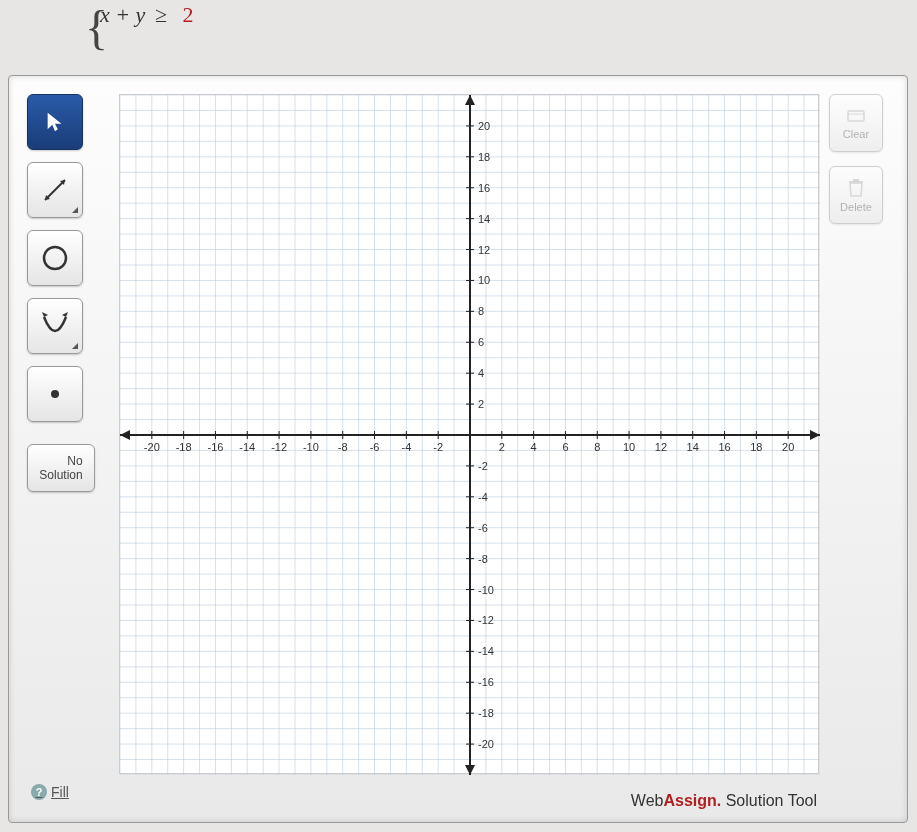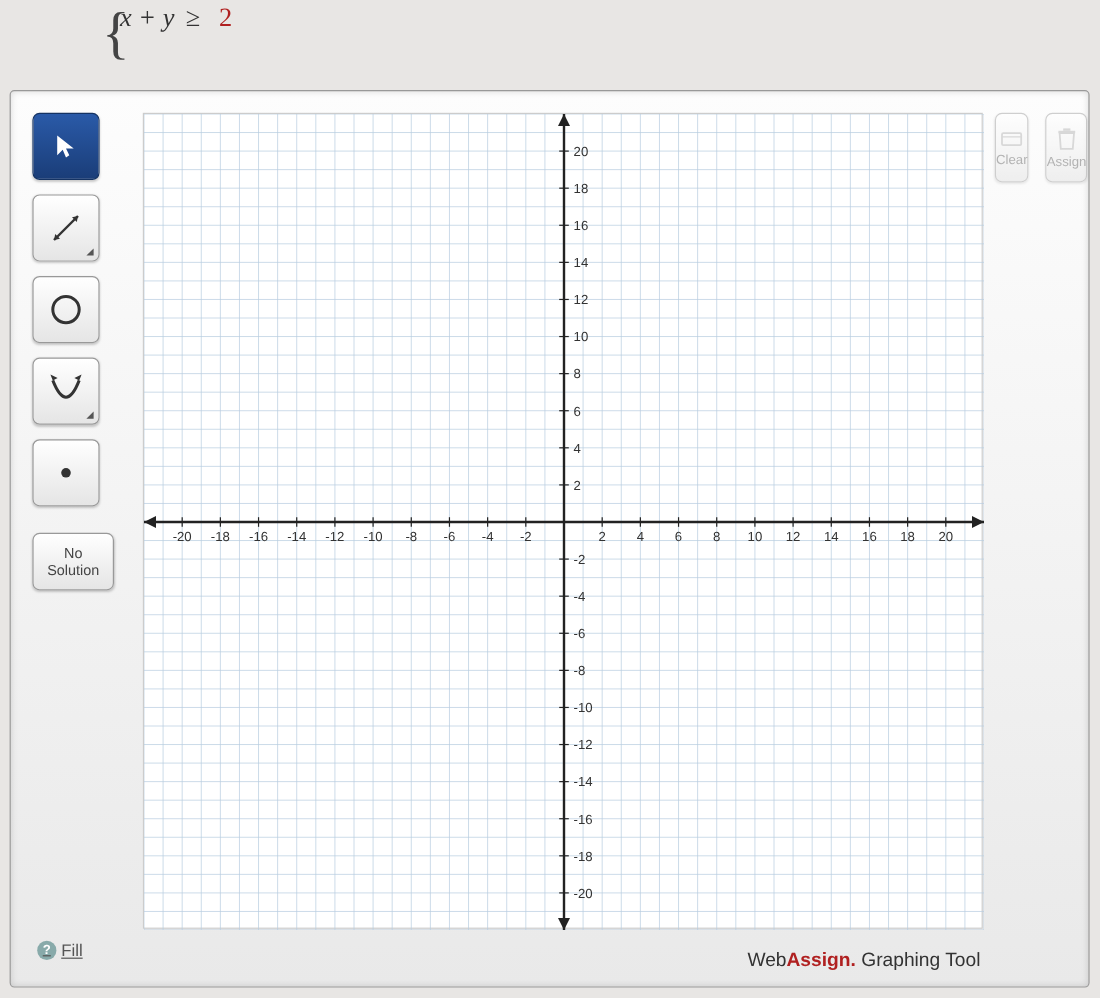--- a/index.html
+++ b/index.html
@@ -81,21 +81,21 @@
   }
   .no-solution-btn {
     width: 68px;
     height: 48px;
     background: linear-gradient(#ffffff, #e5e5e5);
     border: 1px solid #999;
     border-radius: 6px;
     font-size: 12px;
     color: #444;
     display:flex; align-items:center; justify-content:center;
-    text-align:center;
+    text-align:right;
     cursor:pointer;
     box-shadow: 0 1px 2px rgba(0,0,0,0.2);
     margin-top: 10px;
   }
   .help-link {
     position: absolute;
     left: 22px;
     bottom: 22px;
     font-size: 14px;
     color: #555;
@@ -108,21 +108,21 @@
     background:#8aa; color:#fff; font-size:11px; font-weight:bold;
     display:flex;align-items:center;justify-content:center;
     text-decoration:none;
   }
 
   .right-toolbar {
     position: absolute;
     right: 18px;
     top: 18px;
     width: 60px;
-    display:flex; flex-direction:row; gap:14px;
+    display:flex; flex-direction:column; gap:14px;
   }
   .right-btn {
     width: 54px;
     height: 58px;
     background: linear-gradient(#ffffff, #e5e5e5);
     border: 1px solid #aaa;
     border-radius: 6px;
     display:flex; flex-direction:column; align-items:center; justify-content:center;
     cursor:pointer;
     box-shadow: 0 1px 2px rgba(0,0,0,0.15);
@@ -217,21 +217,21 @@
         <line x1="2" y1="7" x2="18" y2="7" stroke="#bbb"></line>
       </svg>
       <span>Clear</span>
     </div>
     <div class="right-btn disabled">
       <svg width="18" height="20" viewBox="0 0 18 20">
         <path d="M3 5 L15 5 L14 18 L4 18 Z" fill="none" stroke="#bbb" stroke-width="1.5"></path>
         <rect x="2" y="3" width="14" height="2" fill="#bbb"></rect>
         <rect x="6" y="1" width="6" height="2" fill="#bbb"></rect>
       </svg>
-      <span>Assign</span>
+      <span>Delete</span>
     </div>
   </div>
 
   <div class="graph-area">
     <svg id="graph-svg" width="700" height="680" viewBox="0 0 700 680">
         <line x1="0" y1="0" x2="0" y2="680" stroke="#b8cde0" stroke-width="0.6"></line>
         <line x1="15.90909090909091" y1="0" x2="15.90909090909091" y2="680" stroke="#b8cde0" stroke-width="0.6"></line>
         <line x1="31.81818181818182" y1="0" x2="31.81818181818182" y2="680" stroke="#b8cde0" stroke-width="0.6"></line>
         <line x1="47.72727272727273" y1="0" x2="47.72727272727273" y2="680" stroke="#b8cde0" stroke-width="0.6"></line>
         <line x1="63.63636363636364" y1="0" x2="63.63636363636364" y2="680" stroke="#b8cde0" stroke-width="0.6"></line>
@@ -404,16 +404,16 @@
         <text x="358" y="96.72727272727275" font-size="11" fill="#333" text-anchor="start">16</text>
         <line x1="346" y1="61.81818181818187" x2="354" y2="61.81818181818187" stroke="#222"></line>
         <text x="358" y="65.81818181818187" font-size="11" fill="#333" text-anchor="start">18</text>
         <line x1="346" y1="30.909090909090878" x2="354" y2="30.909090909090878" stroke="#222"></line>
         <text x="358" y="34.90909090909088" font-size="11" fill="#333" text-anchor="start">20</text>
       </svg>
   </div>
 
   <div class="footer-brand">
     <span class="wa">
-      <span>Web</span><b>Assign.</b><span> Graphing Tool</span>
+      <span>Web</span><b>Assign.</b><span> Solution Tool</span>
     </span>
   </div>
 </div>
 
 </body></html>

